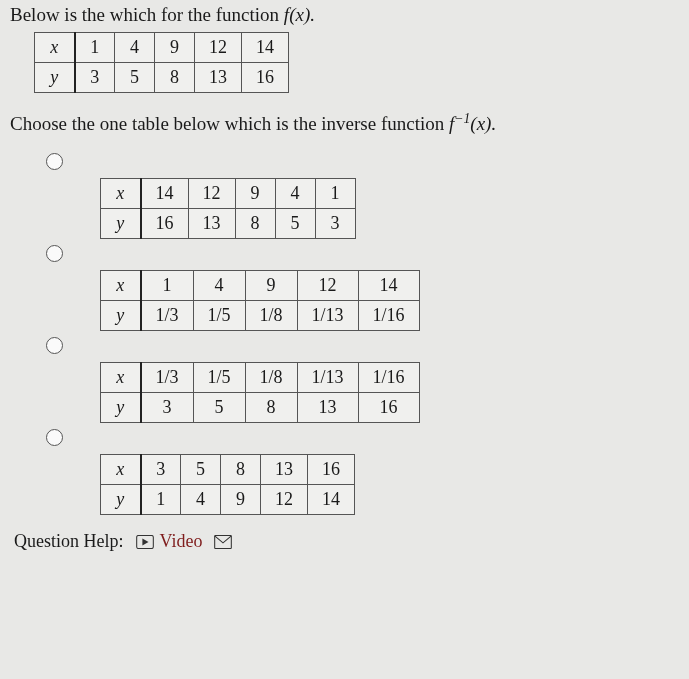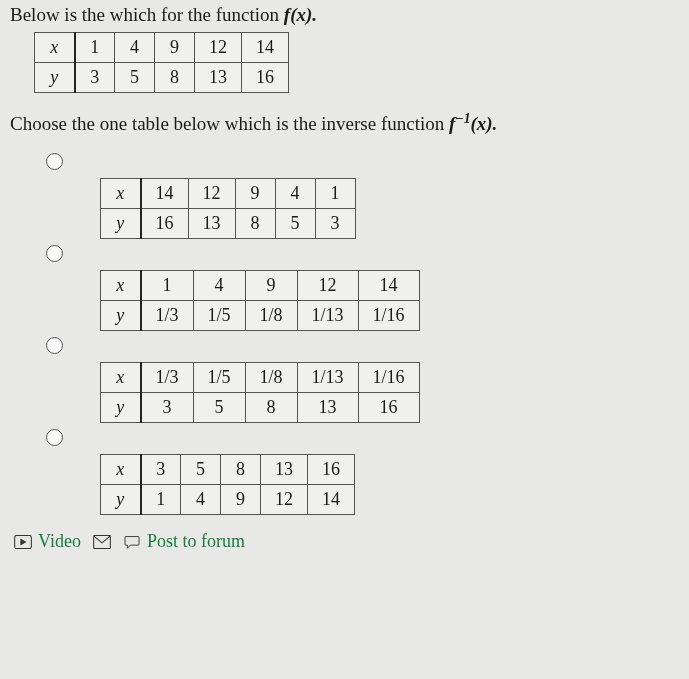--- a/index.html
+++ b/index.html
@@ -5,21 +5,21 @@
     * { box-sizing: border-box; margin: 0; padding: 0; }
     body {
       font-family: Georgia, 'Times New Roman', serif;
       background: #e8e8e6;
       padding: 4px 10px 10px 10px;
       width: 689px;
       color: #1a1a1a;
       font-size: 19px;
     }
     .intro { margin-bottom: 6px; }
-    .math-i { font-style: italic; font-family: 'Times New Roman', serif; font-weight: bold; }
+    .math-i { font-style: italic; font-family: 'Times New Roman', serif; }
     table.fn-table {
       border-collapse: collapse;
       background: #f0f0ee;
       margin-left: 24px;
       margin-bottom: 18px;
     }
     table.fn-table td {
       border: 1px solid #555;
       padding: 4px 14px;
       text-align: center;
@@ -54,21 +54,21 @@
     .choice-tables { padding-left: 90px; }
     .choice-tables table.fn-table { margin-left: 0; margin-bottom: 6px; }
     .help-row {
       margin-top: 16px;
       font-size: 18px;
       display: flex;
       align-items: center;
       gap: 12px;
       padding-left: 4px;
     }
-    .help-item { display: inline-flex; align-items: center; gap: 6px; color: #15803d; }
+    .help-item { display: inline-flex; align-items: center; gap: 6px; color: #7f1d1d; }
     .icon { display: inline-flex; width: 18px; height: 14px; }
     .icon svg { width: 100%; height: 100%; }
     .sup-inv { font-size: 0.72em; vertical-align: super; }
   </style>
 </head>
 <body>
 
 <div class="intro">
   <span>Below is the which for the function </span><span class="math-i">f(x).</span>
 </div>
@@ -208,38 +208,31 @@
       <td>4</td>
       <td>9</td>
       <td>12</td>
       <td>14</td>
     </tr>
   </tbody>
     </table>
 </div>
 
 <div class="help-row">
+  <span>Question Help:</span>
   <span class="help-item">
     <span class="icon">
       <svg viewBox="0 0 20 16">
           <rect x="0.5" y="0.5" width="19" height="15" rx="2" fill="none" stroke="#333" stroke-width="1.2"></rect>
           <polygon points="7,4 7,12 14,8" fill="#333"></polygon>
         </svg>
     </span>
     <span>Video</span>
   </span>
   <span class="help-item">
     <span class="icon">
       <svg viewBox="0 0 20 16">
           <rect x="0.5" y="0.5" width="19" height="15" rx="1" fill="none" stroke="#333" stroke-width="1.2"></rect>
           <polyline points="0.5,1 10,9 19.5,1" fill="none" stroke="#333" stroke-width="1.2"></polyline>
         </svg>
     </span>
   </span>
-  <span class="help-item">
-    <span class="icon">
-      <svg viewBox="0 0 20 18">
-          <path d="M2 2 h16 a1 1 0 0 1 1 1 v9 a1 1 0 0 1 -1 1 h-10 l-4 4 v-4 h-2 a1 1 0 0 1 -1 -1 v-9 a1 1 0 0 1 1 -1 z" fill="none" stroke="#333" stroke-width="1.2"></path>
-        </svg>
-    </span>
-    <span>Post to forum</span>
-  </span>
 </div>
 
 </body></html>

